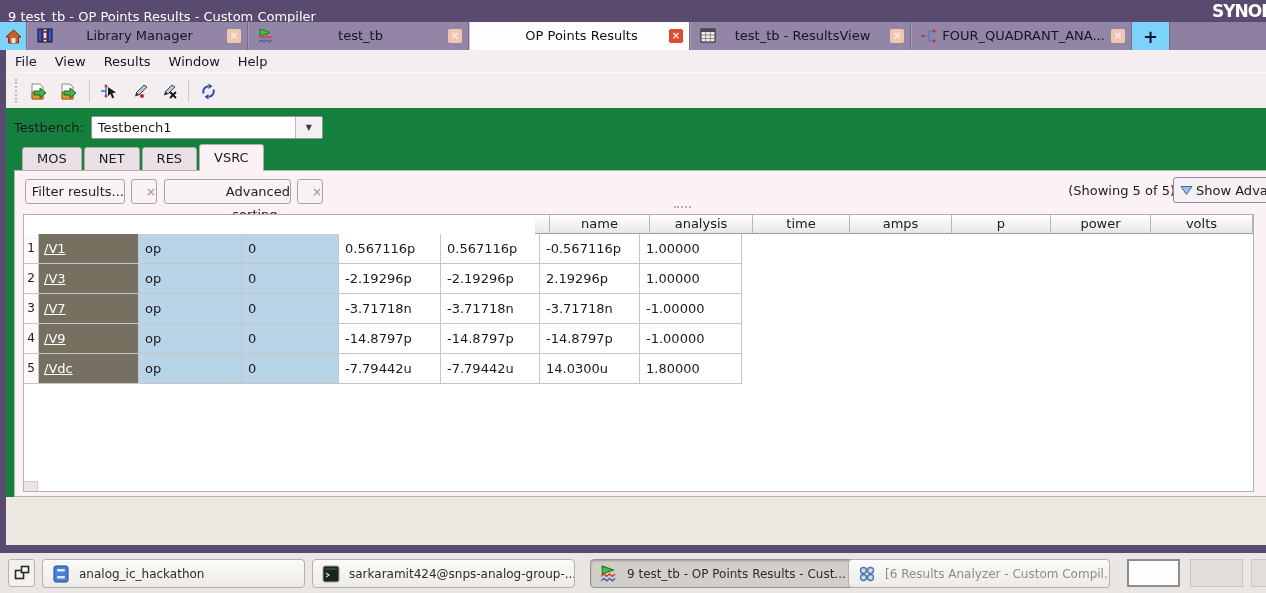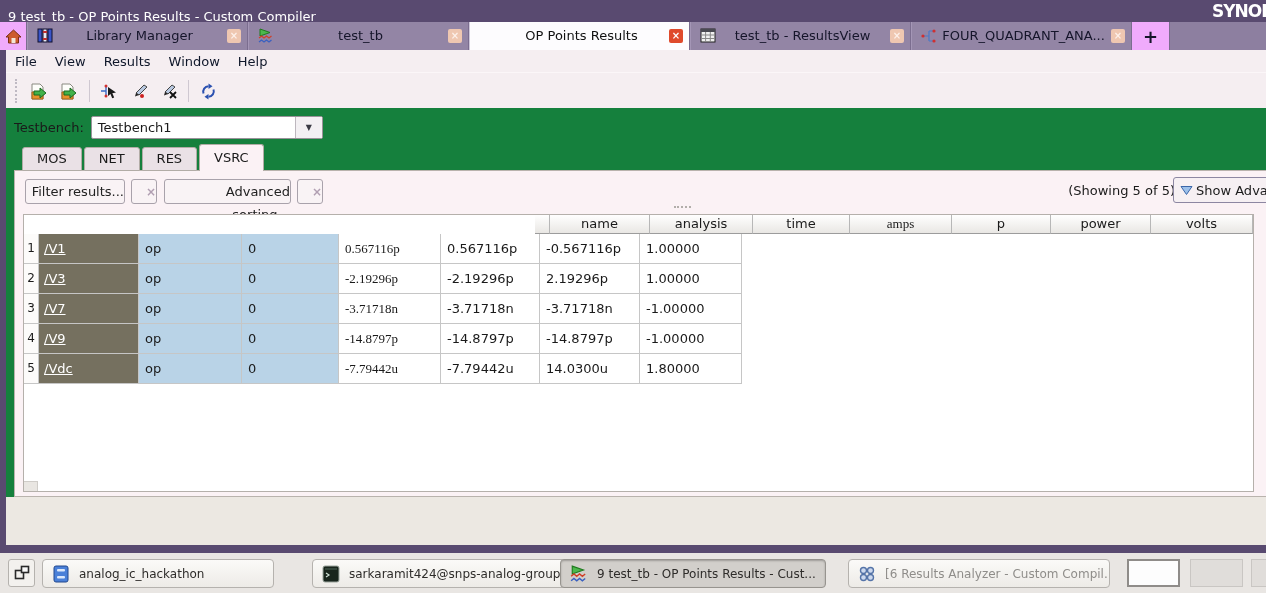--- a/index.html
+++ b/index.html
@@ -6,21 +6,21 @@
   .screen{position:relative;width:1266px;height:593px;overflow:hidden;background:#f4ebee;
           font-family:"DejaVu Sans","Liberation Sans",sans-serif;font-size:13px;color:#1a1a1a;}
 
   
   .titlebar{position:absolute;left:0;top:0;width:1266px;height:22px;background:#594a70;overflow:hidden;}
   .title-text{position:absolute;left:8px;top:9px;font-size:13px;color:#fff;white-space:nowrap;}
   .brand{position:absolute;left:1212px;top:1px;font-size:17px;font-weight:bold;color:#fff;
          letter-spacing:-1px;white-space:nowrap;}
 
   
-  .tabbar{position:absolute;left:0;top:22px;width:1266px;height:28px;background:#f0abfc;display:flex;}
+  .tabbar{position:absolute;left:0;top:22px;width:1266px;height:28px;background:#7dd3fc;display:flex;}
   .home-btn{width:27px;height:28px;display:flex;align-items:center;justify-content:center;
             border-right:1px solid #7b6d8f;box-sizing:border-box;}
   .mtab{width:221px;height:28px;position:relative;box-sizing:border-box;
         border-right:1px solid #7b6d8f;border-left:1px solid #a496b6;background:#9385a5;}
   .mtab .ticon{position:absolute;left:9px;top:6px;}
   .mtab .tlabel{position:absolute;left:28px;right:24px;top:6px;text-align:center;font-size:13px;
                 color:#15152a;white-space:nowrap;overflow:hidden;}
   .tclose{position:absolute;right:6px;top:7px;width:14px;height:14px;border-radius:2px;
           background:#efc7b1;color:#fdf0ea;font-size:10px;line-height:14px;text-align:center;
           font-weight:bold;}
@@ -78,21 +78,21 @@
   .trow{display:flex;height:30px;}
   .thead{height:19px;justify-content:flex-end;}
   .cell{box-sizing:border-box;border-right:1px solid #c6c6c6;border-bottom:1px solid #c6c6c6;
         overflow:hidden;white-space:nowrap;}
   .hcell{background:linear-gradient(#ffffff,#e9e7e4);border-right:1px solid #b7b7b7;
          border-bottom:1px solid #9c9c9c;text-align:center;font-size:13px;line-height:18px;}
   .c-num{width:15px;text-align:center;font-size:12px;line-height:29px;background:#fcfbfa;}
   .c-name{width:100px;background:#75705f;line-height:29px;padding-left:5px;}
   .c-analysis{width:103px;background:#b9d3e7;line-height:29px;padding-left:6px;}
   .c-time{width:97px;background:#b9d3e7;line-height:29px;padding-left:6px;}
-  .c-amps{width:102px;background:#fff;line-height:29px;padding-left:6px;font-family:Liberation Serif, serif;}
+  .c-amps{width:102px;background:#fff;line-height:29px;padding-left:6px;}
   .c-p{width:99px;background:#fff;line-height:29px;padding-left:6px;}
   .c-power{width:100px;background:#fff;line-height:29px;padding-left:6px;}
   .c-volts{width:102px;background:#fff;line-height:29px;padding-left:6px;}
   .hcell.c-num,.hcell.c-name,.hcell.c-analysis,.hcell.c-time,.hcell.c-amps,.hcell.c-p,
   .hcell.c-power,.hcell.c-volts{background:linear-gradient(#ffffff,#e9e7e4);line-height:18px;padding-left:0;}
   .lnk{color:#ffffff;text-decoration:underline;font-size:13px;}
   .stub{position:absolute;left:0;bottom:0;width:14px;height:10px;background:#e9e6e2;
         border-top:1px solid #cfccc8;border-right:1px solid #cfccc8;box-sizing:border-box;}
 
   .below-panel{position:absolute;left:0;top:389px;width:1260px;height:48px;background:#ece8e2;}
@@ -374,21 +374,21 @@
   <div class="taskbar">
     <div class="ws-btn">
       <span>
           <svg width="16" height="16" viewBox="0 0 16 16">
             <rect x="1.5" y="5.5" width="8" height="8" fill="none" stroke="#2a2a2a" stroke-width="1.6"></rect>
             <rect x="7.5" y="1.5" width="7" height="6" fill="#fafafa" stroke="#2a2a2a" stroke-width="1.6"></rect>
           </svg>
         </span>
     </div>
 
-    <div class="task" style="left:42px;width:232px;">
+    <div class="task" style="left:42px;width:263px;">
       <span>
           <svg width="18" height="18" viewBox="0 0 18 18">
             <rect x="2" y="1" width="14" height="16" rx="2" fill="#4a80d8" stroke="#23498e"></rect>
             <rect x="5" y="4" width="8" height="2.4" rx="1" fill="#dce8fa"></rect>
             <rect x="5" y="11" width="8" height="2.4" rx="1" fill="#dce8fa"></rect>
           </svg>
         </span>
       <span>analog_ic_hackathon</span>
     </div>
 
@@ -396,21 +396,21 @@
       <span>
           <svg width="18" height="18" viewBox="0 0 18 18">
             <rect x="1" y="1" width="16" height="16" rx="2" fill="#18251c" stroke="#9aa49c"></rect>
             <rect x="3" y="3" width="12" height="2" fill="#32453a"></rect>
             <path d="M4 8 l3 2 -3 2" stroke="#cfe0d4" fill="none" stroke-width="1.2"></path>
           </svg>
         </span>
       <span>sarkaramit424@snps-analog-group-...</span>
     </div>
 
-    <div class="task active" style="left:560px;width:266px;">
+    <div class="task active" style="left:590px;width:266px;">
       <span>
           <svg width="18" height="18" viewBox="0 0 16 16">
             <path d="M2 1 L12 4.5 L2 8 Z" fill="#4db84d" stroke="#1e7a1e"></path>
             <path d="M1 10 l2.5 -2 l2.5 2 l2.5 -2 l2.5 2 l2.5 -2" stroke="#d04028" fill="none" stroke-width="1.3"></path>
             <path d="M1 14 l2.5 -2 l2.5 2 l2.5 -2 l2.5 2 l2.5 -2" stroke="#3a60c0" fill="none" stroke-width="1.3"></path>
           </svg>
         </span>
       <span>9 test_tb - OP Points Results - Cust...</span>
     </div>
 

